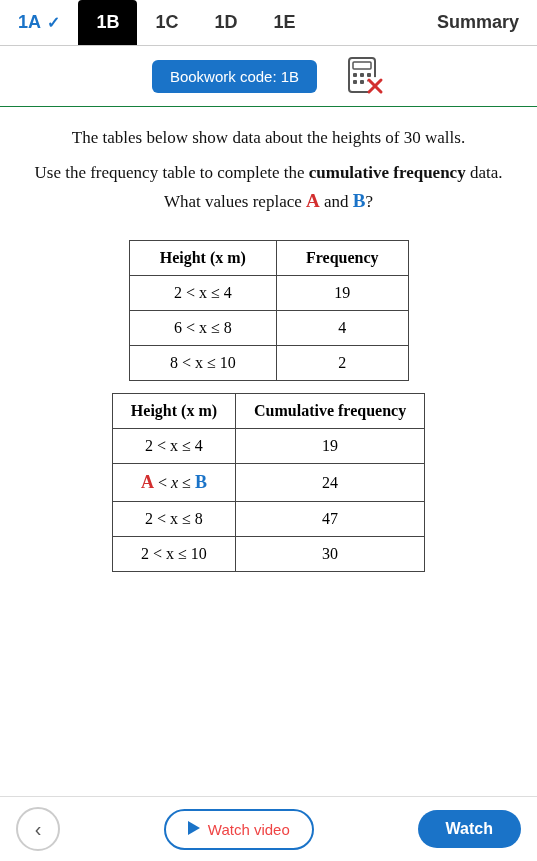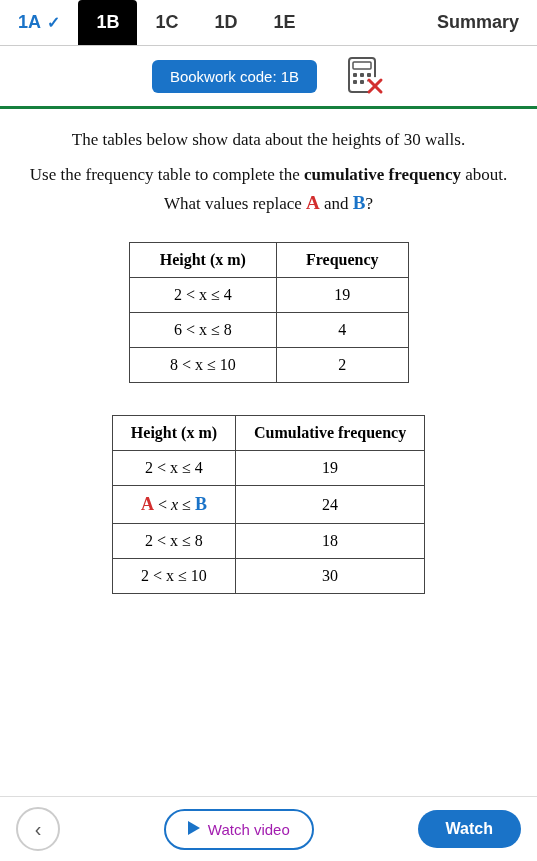--- a/index.html
+++ b/index.html
@@ -45,21 +45,21 @@
       font-weight: bold;
     }
 
     
     .bookwork-bar {
       display: flex;
       align-items: center;
       justify-content: center;
       padding: 10px 16px;
       gap: 28px;
-      border-bottom: 3px solid #15803d;
+      border-bottom: 1px solid #15803d;
     }
     .bookwork-code-btn {
       background: #1a73c8;
       color: #fff;
       border: none;
       border-radius: 6px;
       padding: 8px 18px;
       font-size: 15px;
       cursor: pointer;
       font-weight: 500;
@@ -91,21 +91,21 @@
       font-size: 19px;
     }
     .instruction-text .blue {
       color: #1a73c8;
       font-weight: bold;
       font-size: 19px;
     }
 
     
     .table-container {
-      margin: 0 auto 28px auto;
+      margin: 0 auto 8px auto;
       display: inline-block;
     }
     table {
       border-collapse: collapse;
       font-size: 16px;
       min-width: 280px;
     }
     table th, table td {
       border: 1px solid #444;
       padding: 8px 18px;
@@ -137,21 +137,21 @@
       font-size: 20px;
       cursor: pointer;
       display: flex;
       align-items: center;
       justify-content: center;
       color: #555;
     }
     .watch-video-btn {
       background: #fff;
       border: 2px solid #1a73c8;
-      color: #a21caf;
+      color: #ef4444;
       border-radius: 24px;
       padding: 10px 22px;
       font-size: 15px;
       cursor: pointer;
       display: flex;
       gap: 8px;
       font-weight: 500;
     }
     .watch-video-btn .play-icon {
       width: 0;
@@ -228,21 +228,21 @@
       <line x1="36" y1="24" x2="24" y2="36" stroke="#d32f2f" stroke-width="3" stroke-linecap="round"></line>
     </svg>
   </div>
 </div>
 
 <div class="main-content">
 
   <p class="intro-text">The tables below show data about the heights of 30 walls.</p>
 
   <p class="instruction-text">
-    <span>Use the frequency table to complete the </span><span class="bold">cumulative frequency</span><span> about.</span><br>
+    <span>Use the frequency table to complete the </span><span class="bold">cumulative frequency</span><span> data.</span><br>
     <span>What values replace </span><span class="red">A</span><span> and </span><span class="blue">B</span><span>?</span>
   </p>
 
   
   <div class="table-container">
     <table>
       <thead>
         <tr>
           <th>Height (x m)</th>
           <th>Frequency</th>
@@ -282,21 +282,21 @@
         <tr>
           <td>
             <span style="color:#d32f2f; font-weight:bold; font-size:18px;">A</span>
             <span> &lt; </span><i>x</i><span> ≤ </span>
             <span style="color:#1a73c8; font-weight:bold; font-size:18px;">B</span>
           </td>
           <td>24</td>
         </tr>
         <tr>
           <td>2 &lt; x ≤ 8</td>
-          <td>18</td>
+          <td>47</td>
         </tr>
         <tr>
           <td>2 &lt; x ≤ 10</td>
           <td>30</td>
         </tr>
       </tbody>
     </table>
   </div>
 
 </div>

